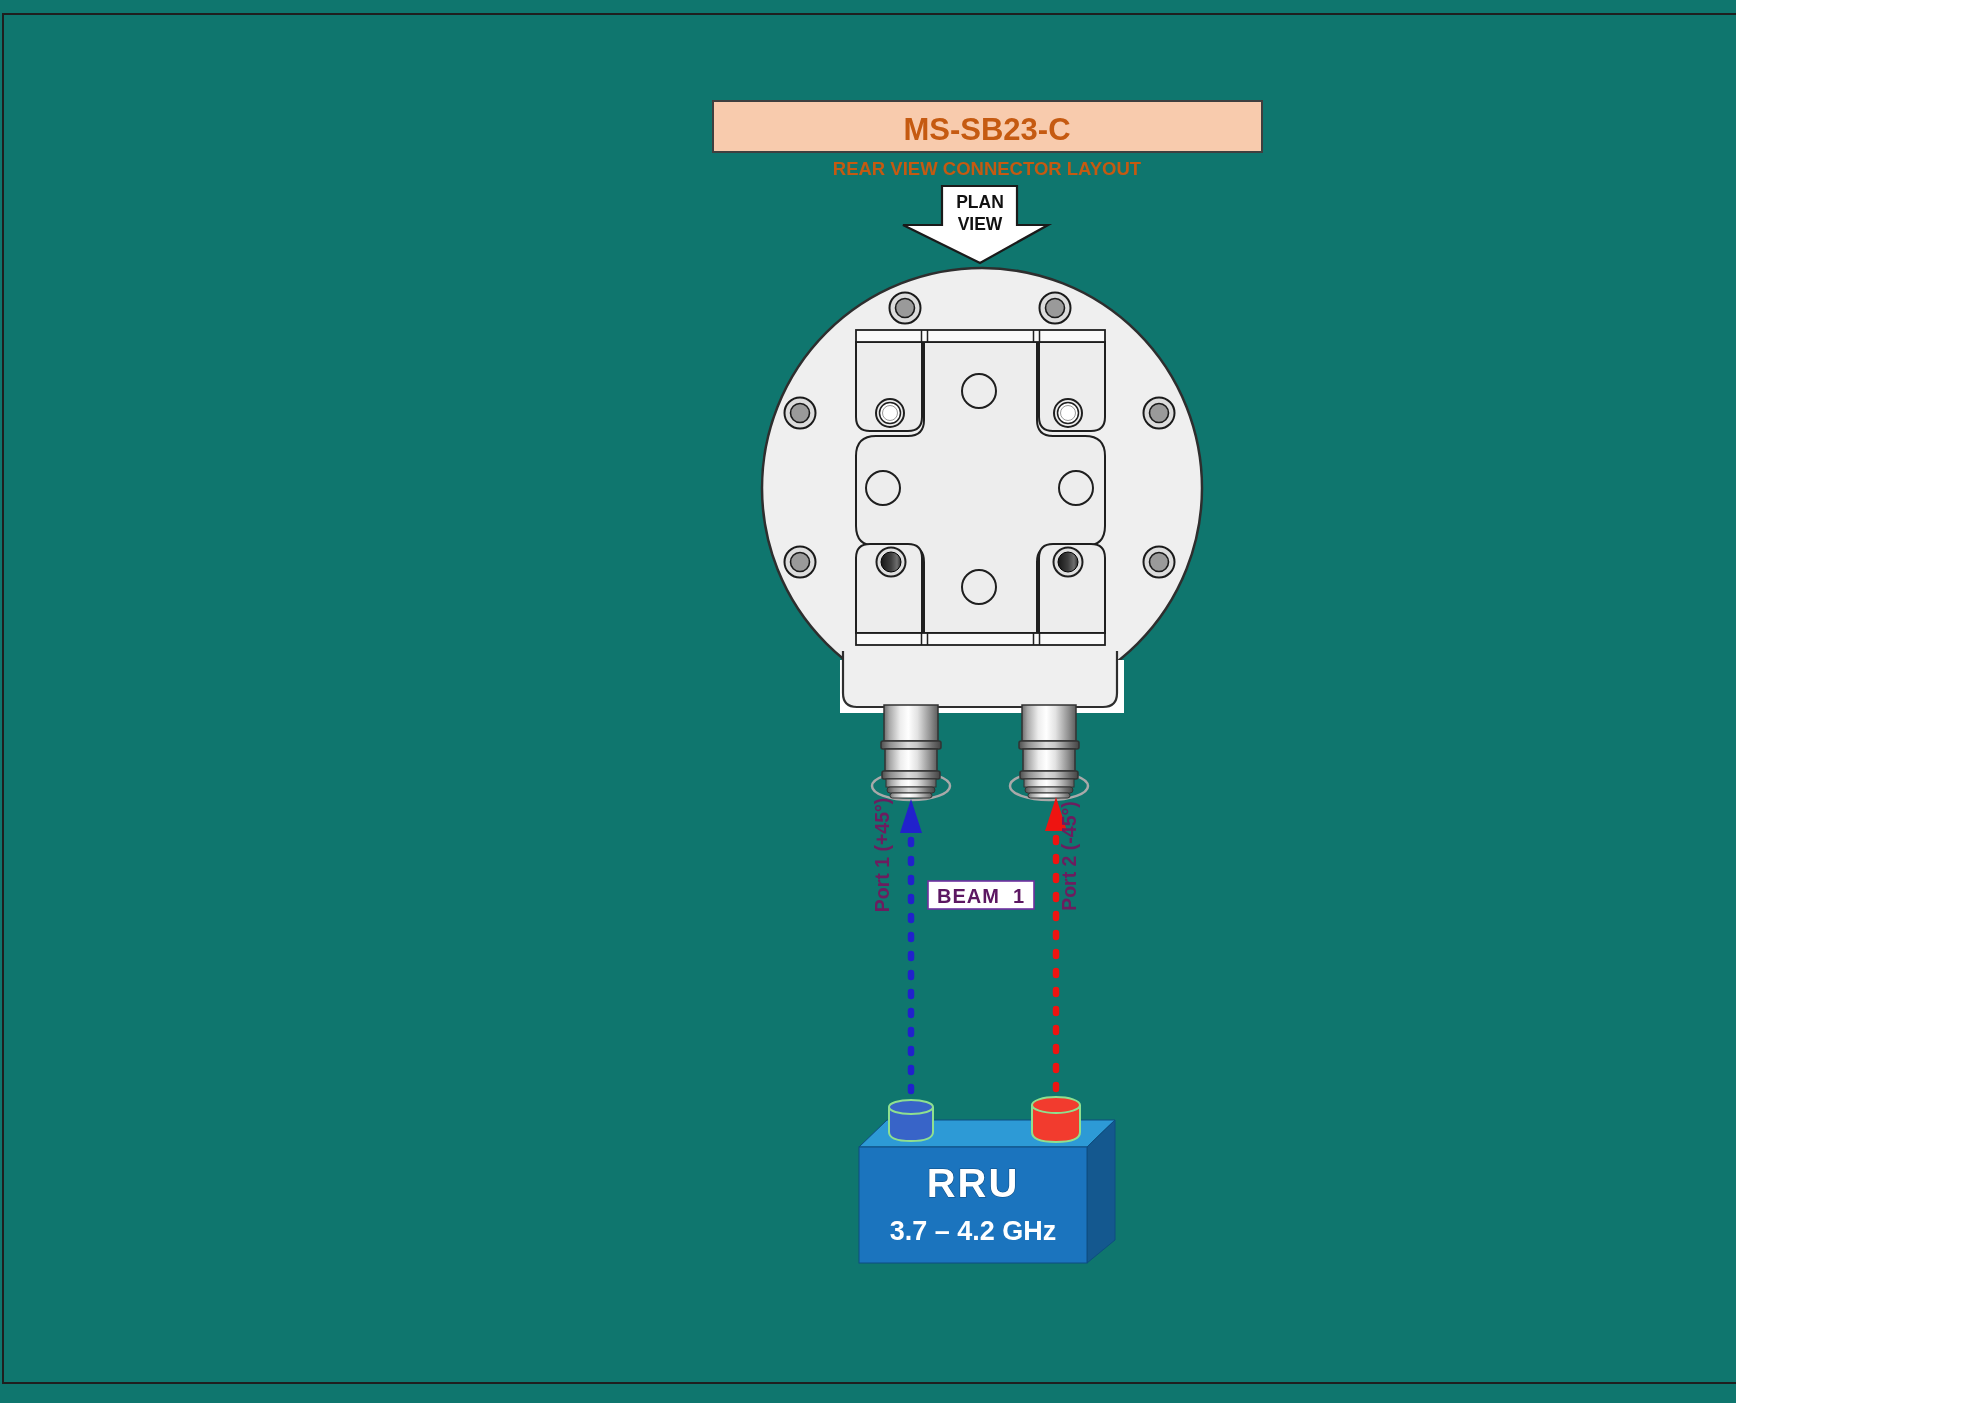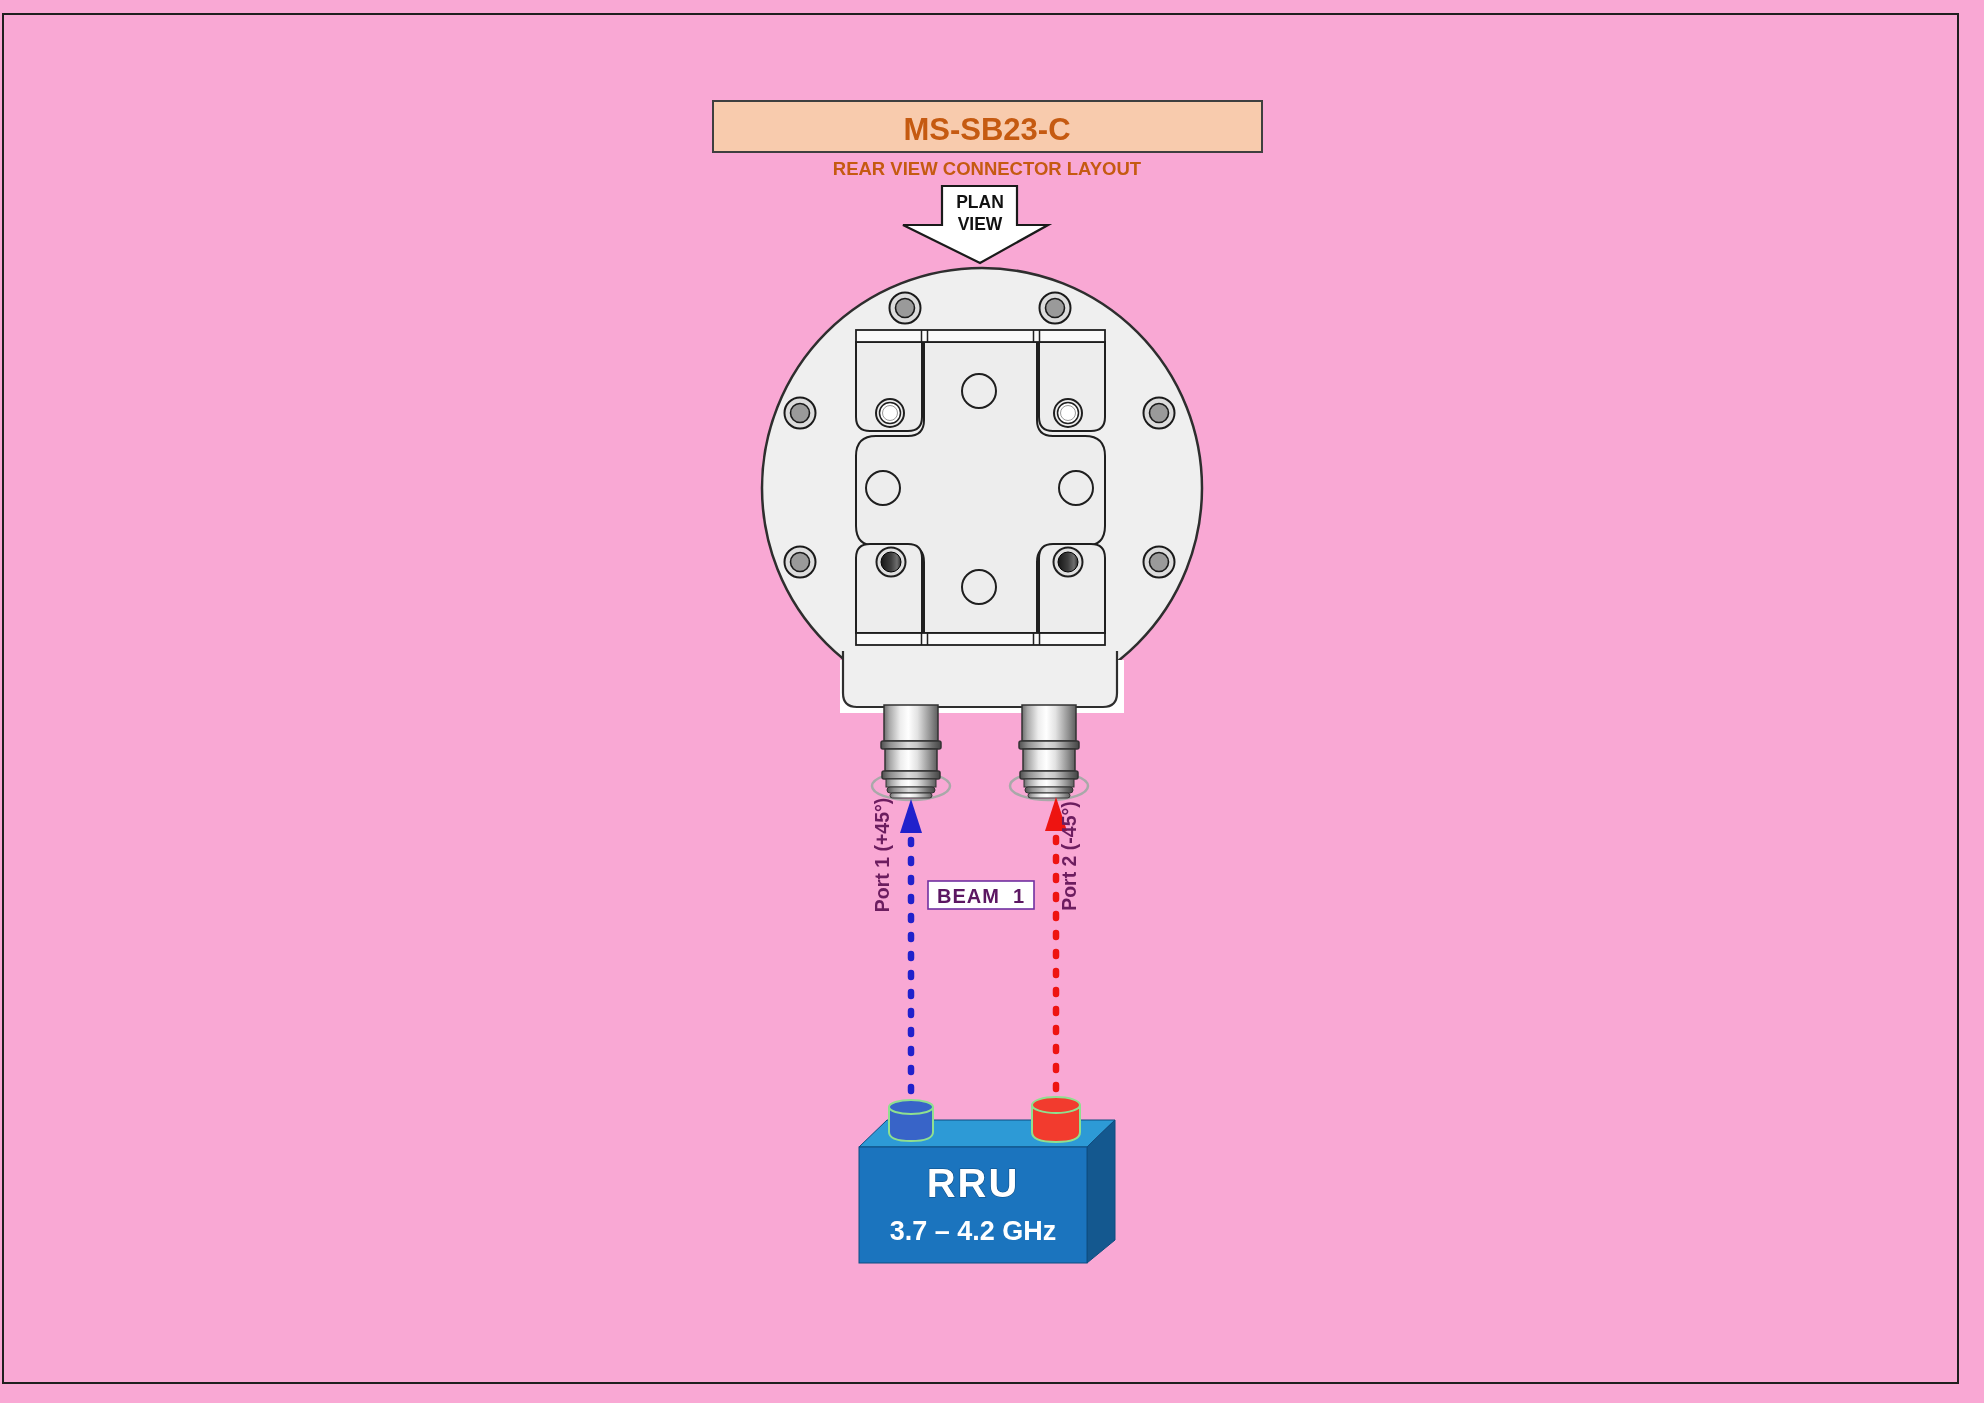--- a/index.html
+++ b/index.html
@@ -1,16 +1,16 @@
 <!DOCTYPE html>
 <html><head>
 <meta charset="utf-8">
 <style>
   html,body{margin:0;padding:0;background:#fff;}
-  .page{position:relative;width:1984px;height:1403px;background:#f9a8d4;overflow:hidden;}
+  .page{position:relative;width:1736px;height:1403px;background:#0f766e;overflow:hidden;}
   svg{position:absolute;left:0;top:0;}
   .t{font-family:"Liberation Sans","DejaVu Sans",sans-serif;font-weight:bold;text-anchor:middle;}
   .title{font-size:31px;}
   .subtitle{font-size:18.5px;}
   .planview{font-size:17.5px;fill:#111;}
   .portlabel{font-size:19.5px;}
   .beamlabel{font-size:20px;letter-spacing:1px;white-space:pre;}
   .rrutitle{font-size:40px;letter-spacing:2px;paint-order:stroke;stroke:#0d4a7f;stroke-width:1px;}
   .rrufreq{font-size:27px;}
   .outline{stroke:#2e2e2e;}

